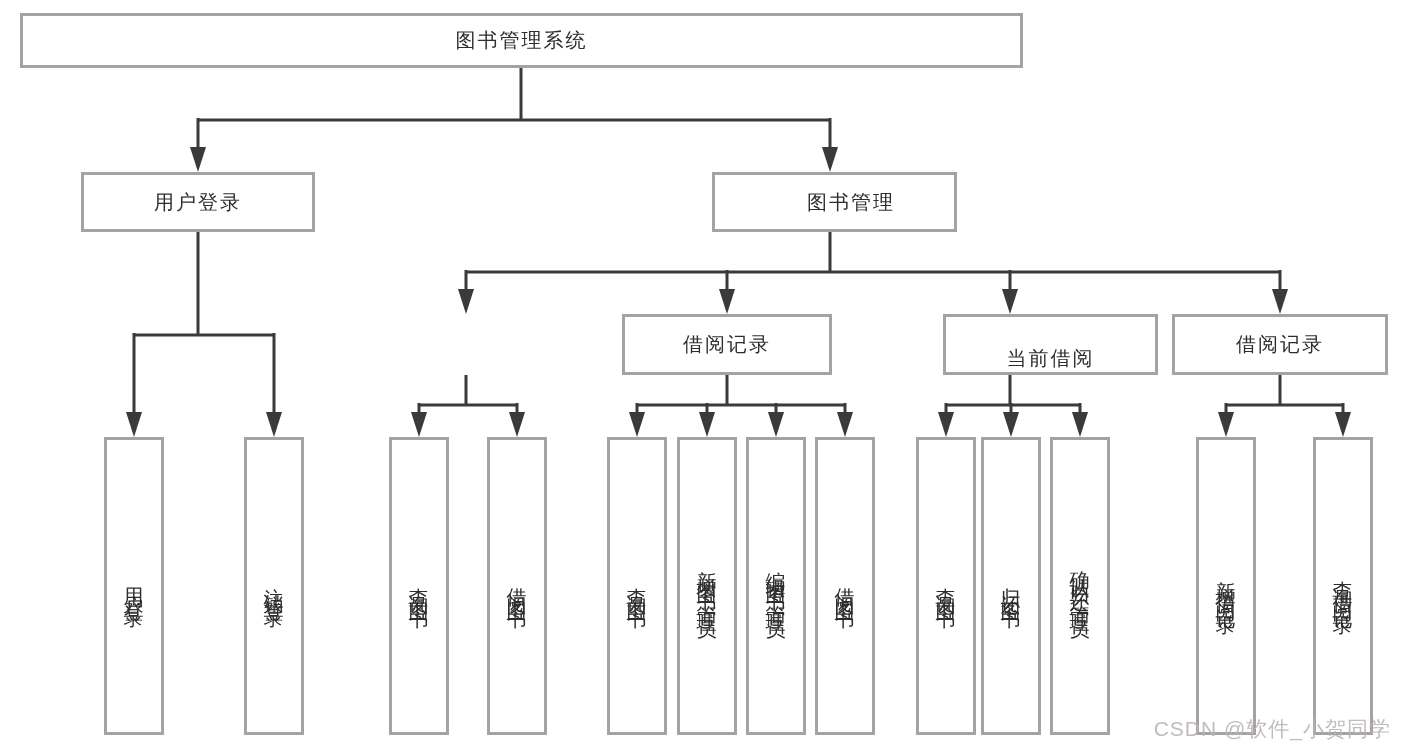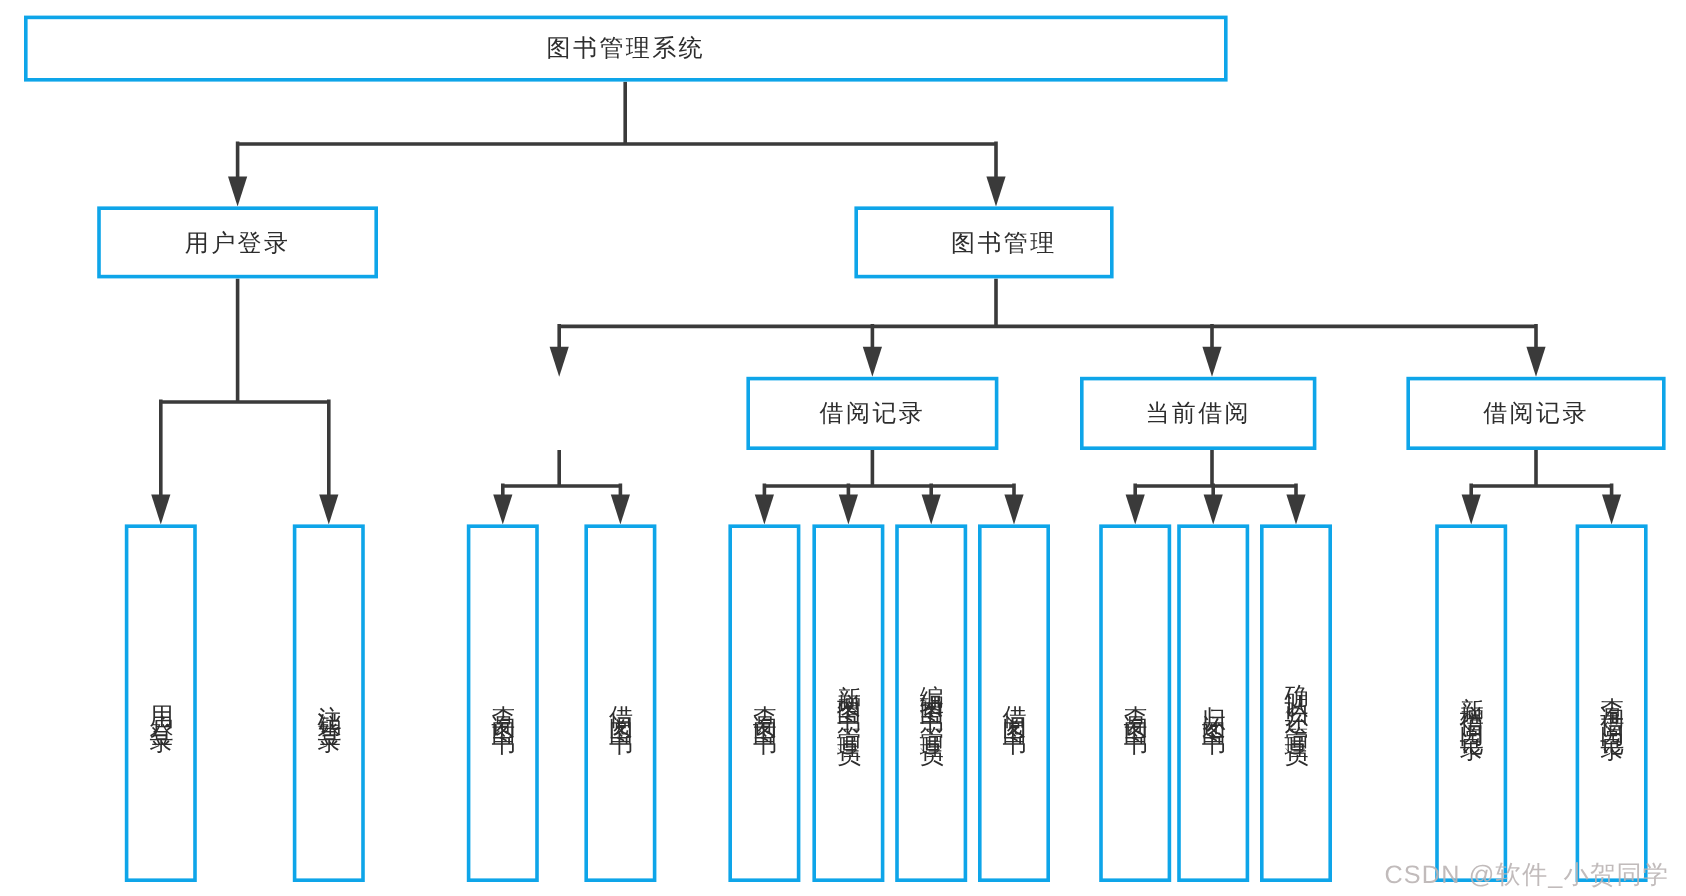--- a/index.html
+++ b/index.html
@@ -12,21 +12,21 @@
     overflow: hidden;
   }
   svg.connectors {
     position: absolute;
     left: 0; top: 0;
     z-index: 1;
   }
   .node {
     position: absolute;
     box-sizing: border-box;
-    border: 3px solid #0ea5e9;
+    border: 3px solid #a3a3a3;
     background: #ffffff;
     color: #2d2d2d;
     display: flex;
     align-items: center;
     justify-content: center;
     z-index: 2;
   }
   .node.h {
     font-size: 20px;
     letter-spacing: 2px;
@@ -99,28 +99,28 @@
     </g>
   </svg>
 
   <div class="node h" style="left:20px; top:13px; width:1003px; height:55px;">
     <span>图书管理系统</span>
   </div>
 
   <div class="node h" style="left:81px; top:172px; width:234px; height:60px;">
     <span>用户登录</span>
   </div>
-  <div class="node h" style="left:712px; top:172px; width:216px; height:60px;padding-left:33px;">
+  <div class="node h" style="left:712px; top:172px; width:245px; height:60px;padding-left:33px;">
     <span>图书管理</span>
   </div>
 
   <div class="node h" style="left:622px; top:314px; width:210px; height:61px;">
     <span>借阅记录</span>
   </div>
-  <div class="node h" style="left:900px; top:314px; width:197px; height:61px;">
+  <div class="node h" style="left:943px; top:314px; width:215px; height:61px;align-items:flex-end;">
     <span>当前借阅</span>
   </div>
   <div class="node h" style="left:1172px; top:314px; width:216px; height:61px;">
     <span>借阅记录</span>
   </div>
 
   <div class="node v" style="left:104px; top:437px; width:60px; height:298px;">
     <span>用户登录</span>
   </div>
   <div class="node v" style="left:244px; top:437px; width:60px; height:298px;">

